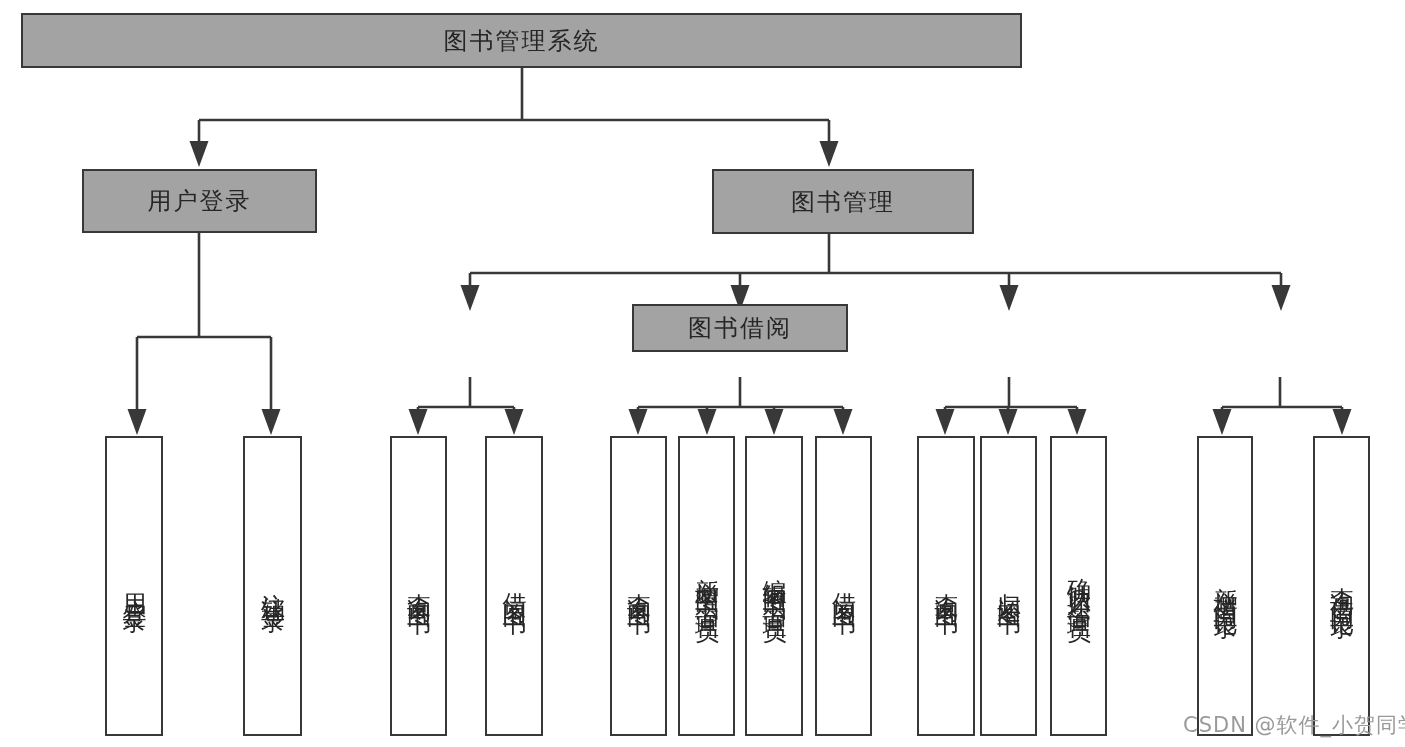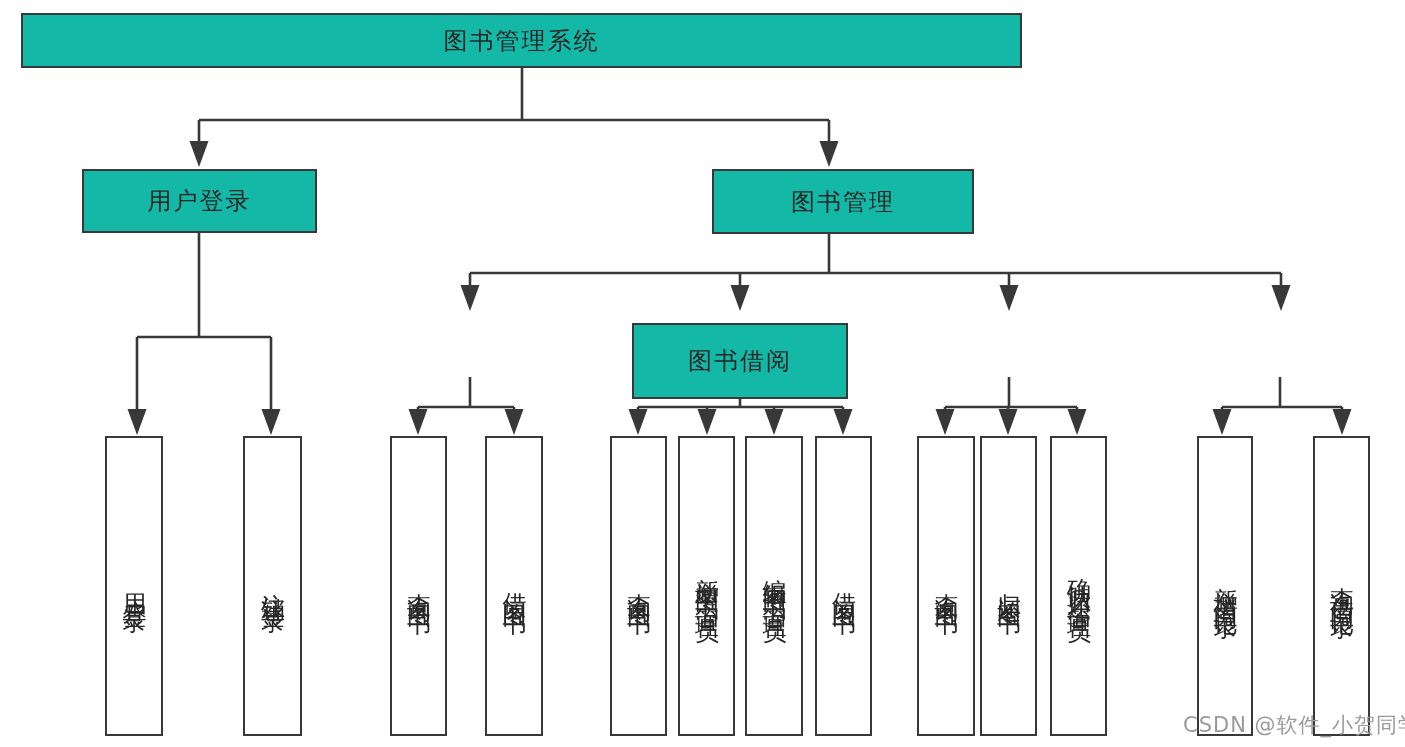--- a/index.html
+++ b/index.html
@@ -20,34 +20,34 @@
     left: 0;
     top: 0;
     width: 1405px;
     height: 747px;
     pointer-events: none;
   }
   .node {
     position: absolute;
     box-sizing: border-box;
     border: 2.5px solid #383838;
-    background: #14b8a6;
+    background: #a3a3a3;
     display: flex;
     align-items: center;
     justify-content: center;
     color: #262626;
     font-size: 24px;
     letter-spacing: 2px;
     white-space: nowrap;
   }
   .node-root      { left: 21px;   top: 13px;  width: 1001px; height: 55px; }
   .node-level2-a  { left: 82px;   top: 169px; width: 235px;  height: 64px; }
   .node-level2-b  { left: 712px;  top: 169px; width: 262px;  height: 65px; }
   .node-level3-a  { left: 362px;  top: 313px; width: 216px;  height: 64px; }
-  .node-level3-b  { left: 632px;  top: 323px; width: 216px;  height: 76px; }
+  .node-level3-b  { left: 632px;  top: 304px; width: 216px;  height: 48px; }
   .node-level3-c  { left: 902px;  top: 313px; width: 215px;  height: 64px; }
   .node-level3-d  { left: 1173px; top: 313px; width: 214px;  height: 64px; }
 
   .leaf {
     position: absolute;
     top: 436px;
     height: 300px;
     box-sizing: border-box;
     border: 2.5px solid #383838;
     background: #ffffff;

